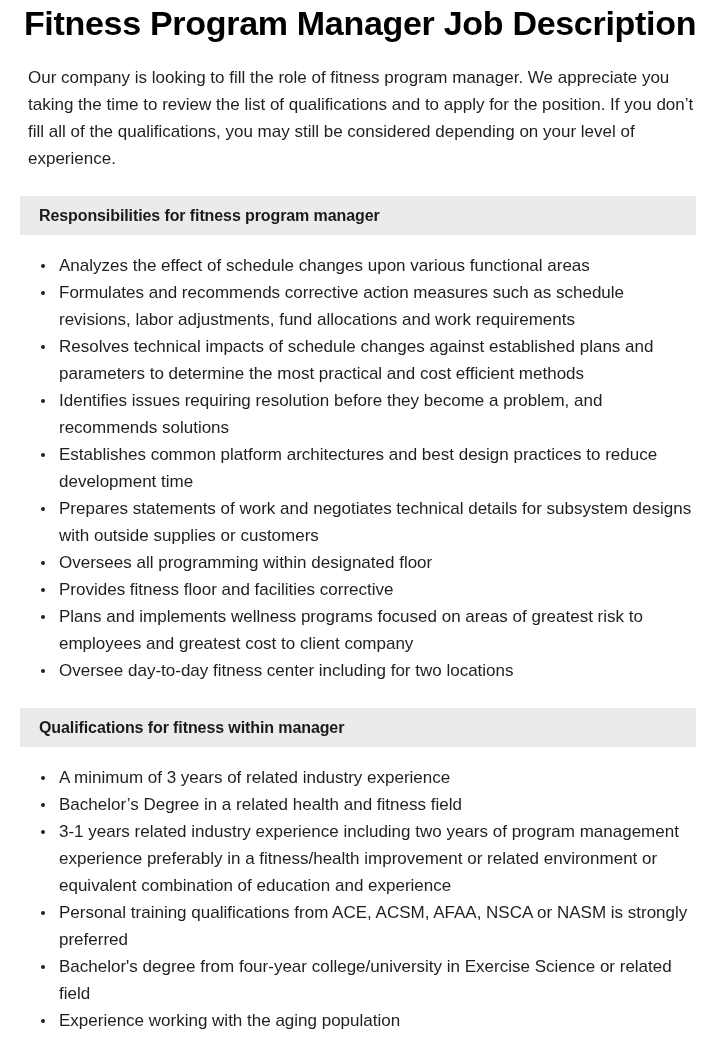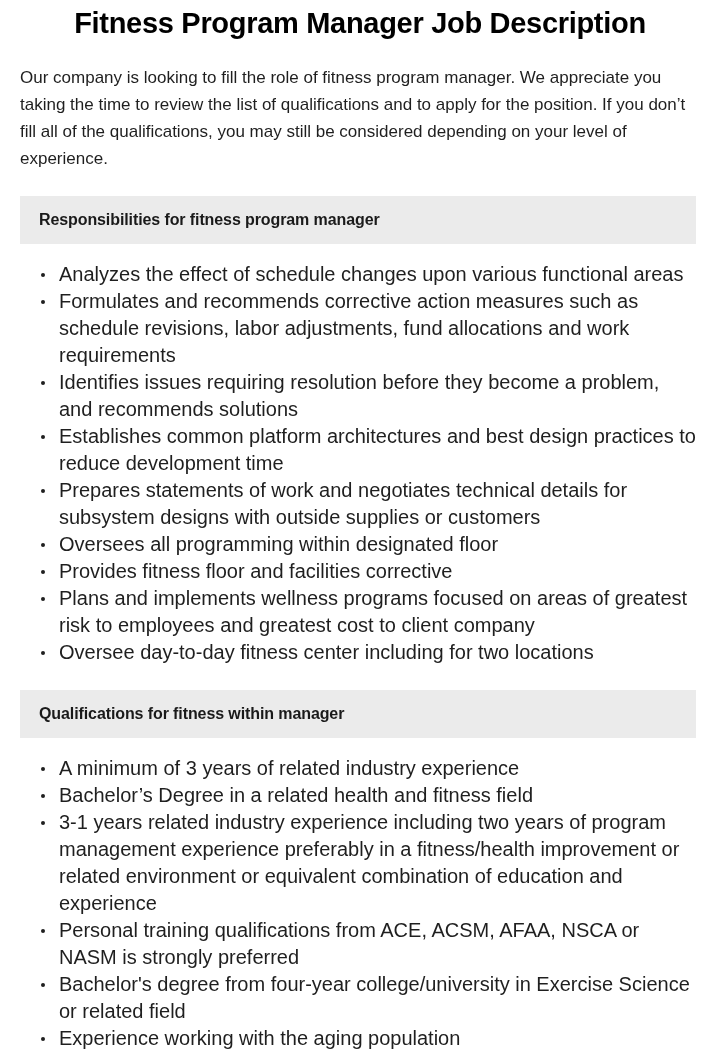--- a/index.html
+++ b/index.html
@@ -17,45 +17,45 @@
 
   .page {
     width: 720px;
     box-sizing: border-box;
     padding: 0;
     position: relative;
   }
 
   
   .doc-title {
-    font-size: 29px;
+    font-size: 34px;
     font-weight: 700;
     line-height: 34px;
     letter-spacing: -0.3px;
     text-align: center;
     color: #000000;
     margin: 0;
     padding: 6px 20px 0 20px;
   }
 
   
   .intro {
     font-size: 17px;
     line-height: 27px;
     color: #1f1f1f;
     margin: 0;
-    padding: 24px 22px 0 20px;
+    padding: 24px 22px 0 28px;
     text-align: left;
   }
 
   
   .section-band {
     background: #ebebeb;
     margin: 24px 24px 0 20px;
-    height: 48px;
+    height: 39px;
     display: flex;
     align-items: center;
     padding: 0 0 0 19px;
     box-sizing: border-box;
   }
   .section-band-title {
     font-size: 16px;
     font-weight: 700;
     color: #1a1a1a;
     line-height: 20px;
@@ -63,21 +63,21 @@
   }
 
   
   ul.item-list {
     list-style: none;
     margin: 0;
     padding: 17px 24px 0 0;
   }
   ul.item-list li {
     position: relative;
-    font-size: 20px;
+    font-size: 17px;
     line-height: 27px;
     color: #1f1f1f;
     padding-left: 59px;
     margin: 0 0 0 0;
   }
   ul.item-list li::before {
     content: "";
     position: absolute;
     left: 41px;
     top: 12px;
@@ -97,20 +97,21 @@
   <h1 class="doc-title">Fitness Program Manager Job Description</h1>
 
   <p class="intro">Our company is looking to fill the role of fitness program manager. We appreciate you taking the time to review the list of qualifications and to apply for the position. If you don’t fill all of the qualifications, you may still be considered depending on your level of experience.</p>
 
   <div class="section-band">
     <span class="section-band-title">Responsibilities for fitness program manager</span>
   </div>
   <ul class="item-list">
     <li>Analyzes the effect of schedule changes upon various functional areas</li>
     <li>Formulates and recommends corrective action measures such as schedule revisions, labor adjustments, fund allocations and work requirements</li>
+    <li>Resolves technical impacts of schedule changes against established plans and parameters to determine the most practical and cost efficient methods</li>
     <li>Identifies issues requiring resolution before they become a problem, and recommends solutions</li>
     <li>Establishes common platform architectures and best design practices to reduce development time</li>
     <li>Prepares statements of work and negotiates technical details for subsystem designs with outside supplies or customers</li>
     <li>Oversees all programming within designated floor</li>
     <li>Provides fitness floor and facilities corrective</li>
     <li>Plans and implements wellness programs focused on areas of greatest risk to employees and greatest cost to client company</li>
     <li>Oversee day-to-day fitness center including for two locations</li>
   </ul>
 
   <div class="section-band">

